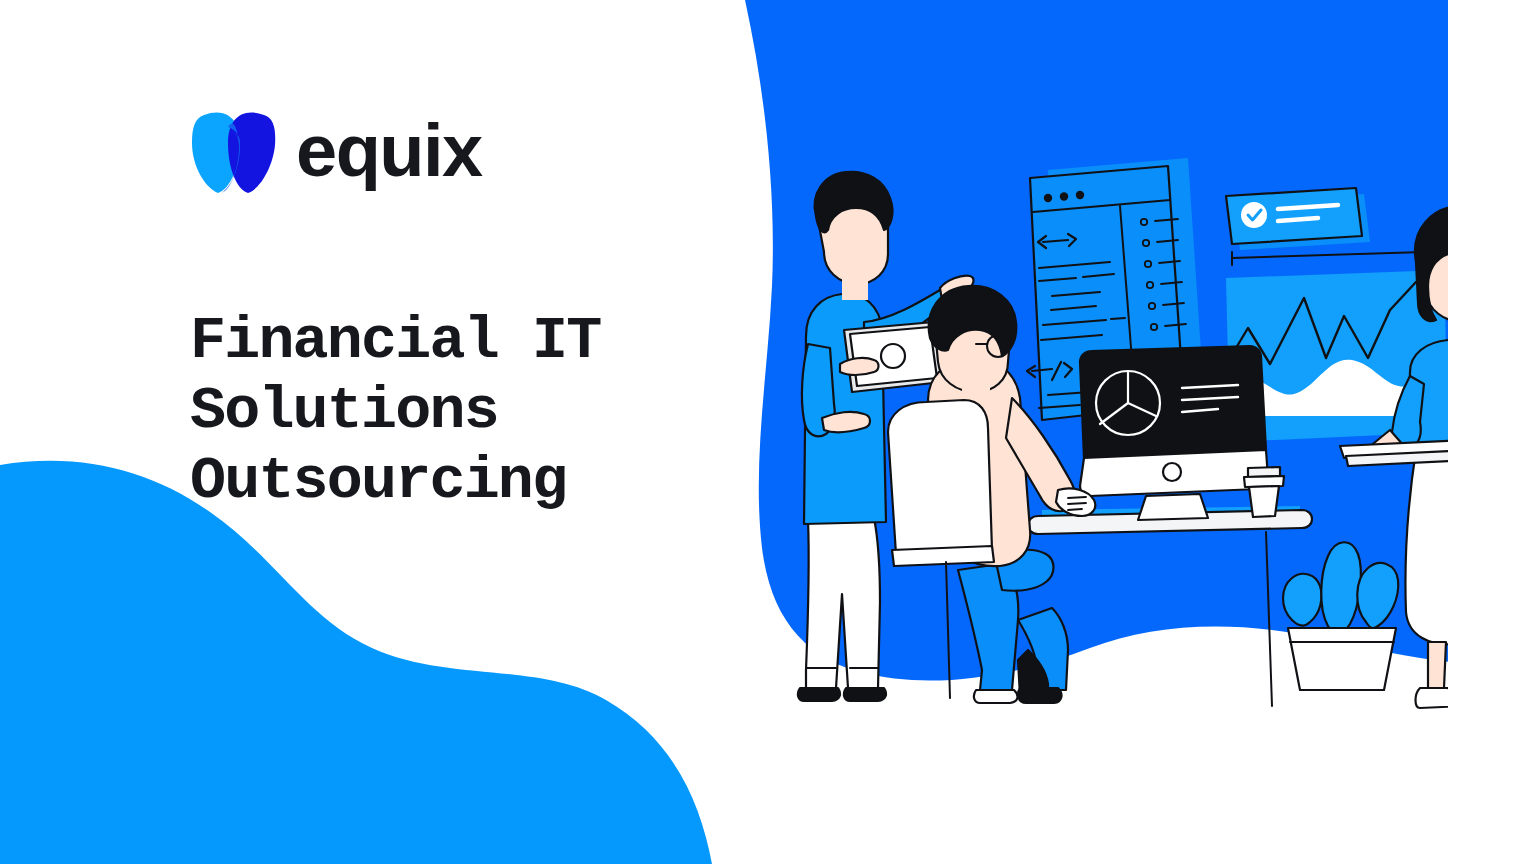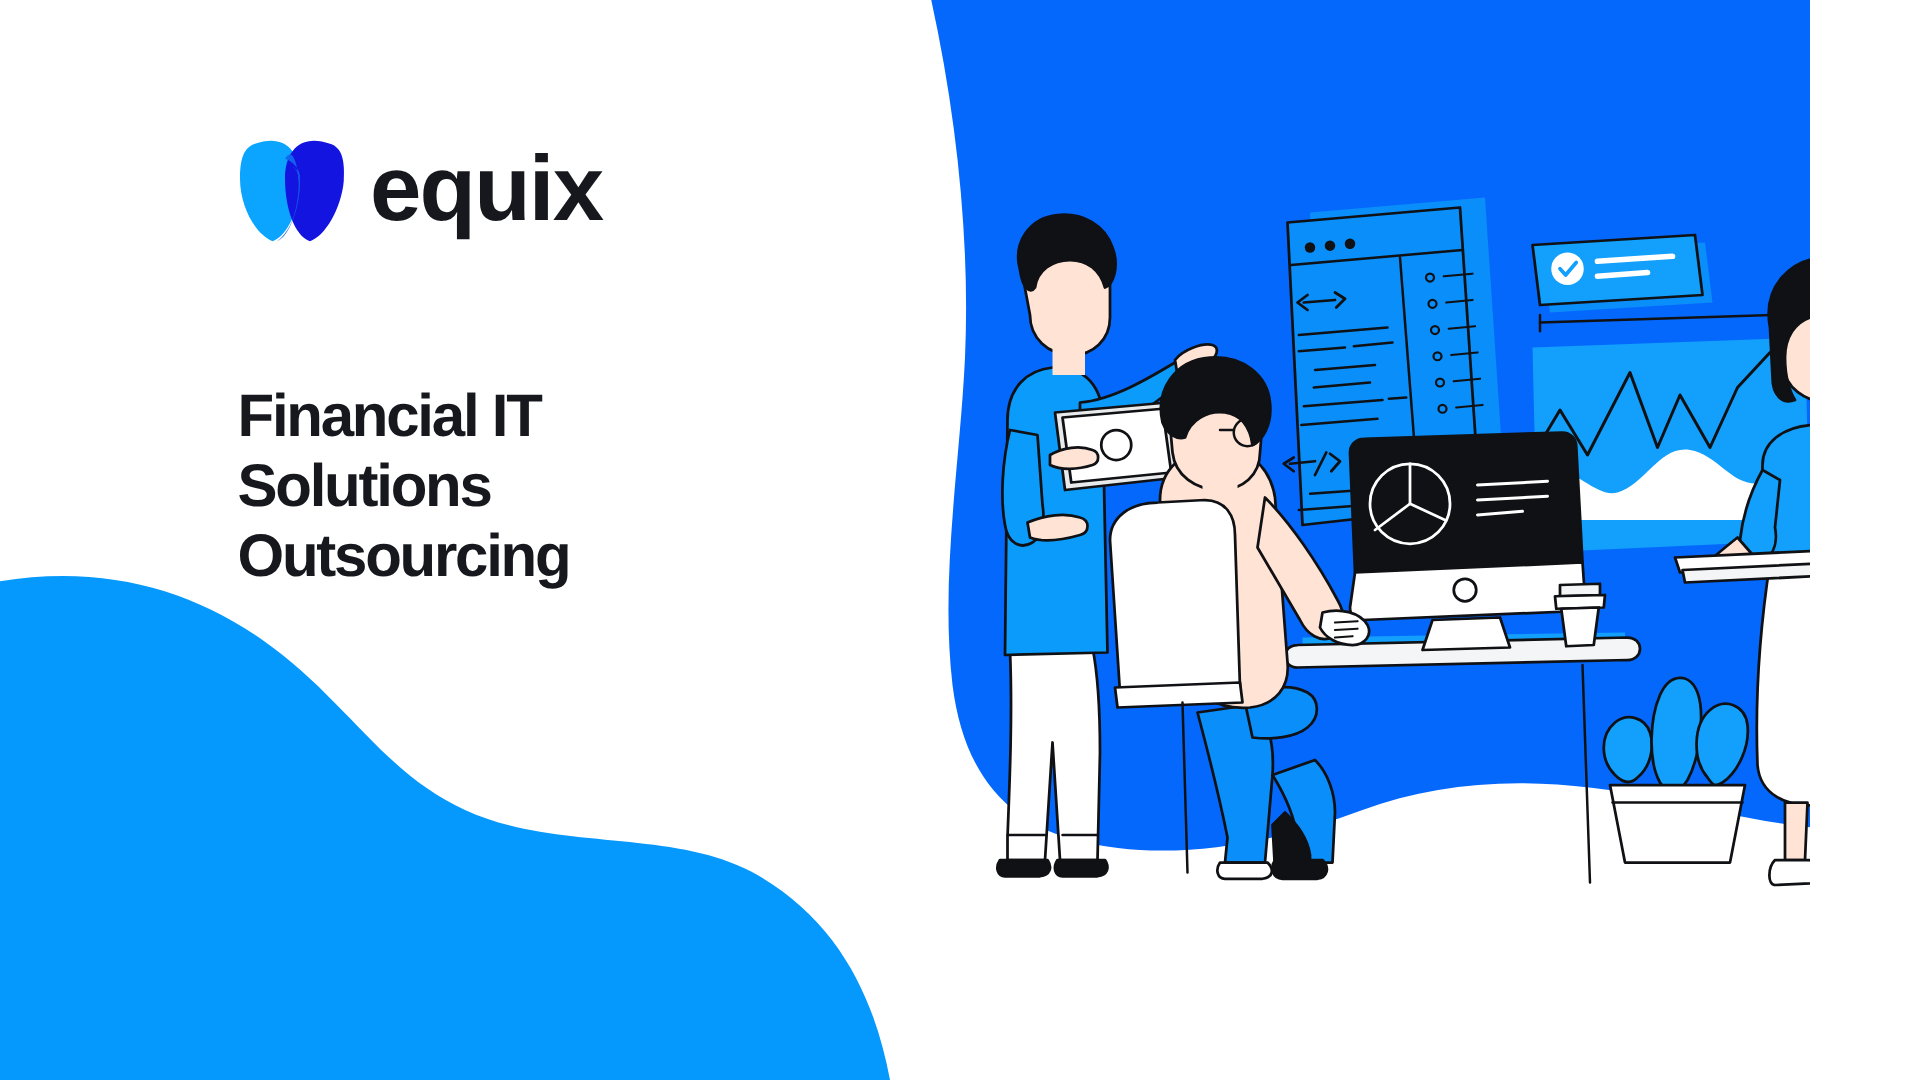--- a/index.html
+++ b/index.html
@@ -35,26 +35,26 @@
     color:#16181d;
     line-height:1;
     font-family:"Liberation Sans", sans-serif;
   }
 
   
   .headline {
     position:absolute;
     left:190px; top:306px;
     width:560px;
-    font-size:48px;
+    font-size:60px;
     font-weight:700;
     line-height:1.17;
     letter-spacing:-1.8px;
     color:#16181d;
-    font-family:Liberation Sans, sans-serif;
+    font-family:Liberation Mono, monospace;
   }
   .headline-line { display:block; white-space:pre; }
 
   
   .illustration {
     position:absolute;
     left:780px; top:150px;
     width:756px; height:600px;
   }
   .illustration svg { display:block; width:100%; height:100%; }

